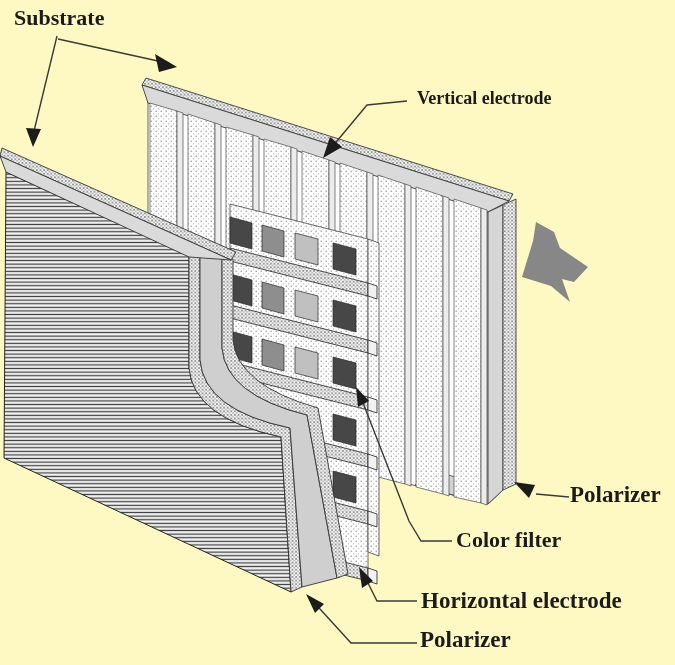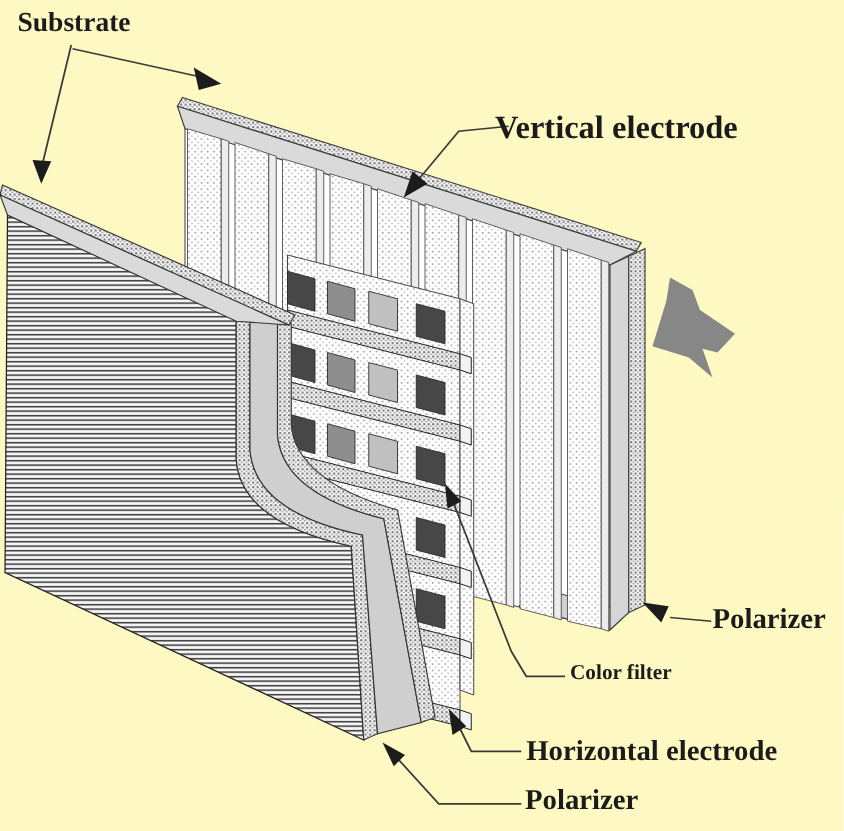--- a/index.html
+++ b/index.html
@@ -2,24 +2,24 @@
 <html><head>
 <meta charset="utf-8">
 <style>
   html,body{margin:0;padding:0;background:#ffffff;}
   #stage{position:relative;width:675px;height:665px;background:#fef9c3;overflow:hidden;
          font-family:"Liberation Serif", serif;}
   #stage svg{position:absolute;left:0;top:0;}
   .lbl{position:absolute;white-space:nowrap;font-weight:600;color:#1b1b1b;
        font-family:"Liberation Serif", serif;line-height:1;}
   .lbl-substrate{left:14px;top:7px;font-size:22px;}
-  .lbl-vertical{left:396px;top:89px;font-size:26px;}
+  .lbl-vertical{left:417px;top:89px;font-size:18px;}
   .lbl-light{left:537px;top:163px;font-size:30px;color:#7d7d7d;font-weight:600;}
   .lbl-pol-right{left:570px;top:483px;font-size:23px;}
-  .lbl-colorfilter{left:456px;top:529px;font-size:17px;}
+  .lbl-colorfilter{left:456px;top:529px;font-size:22px;}
   .lbl-horizontal{left:421px;top:589px;font-size:23px;font-family:Liberation Serif, serif;}
   .lbl-pol-bottom{left:420px;top:628px;font-size:23px;}
 </style>
 </head>
 <body>
 
 <div id="stage">
 <svg width="675" height="665" viewBox="0 0 675 665">
   <defs>
     <pattern id="dots" width="5" height="5" patternUnits="userSpaceOnUse">

